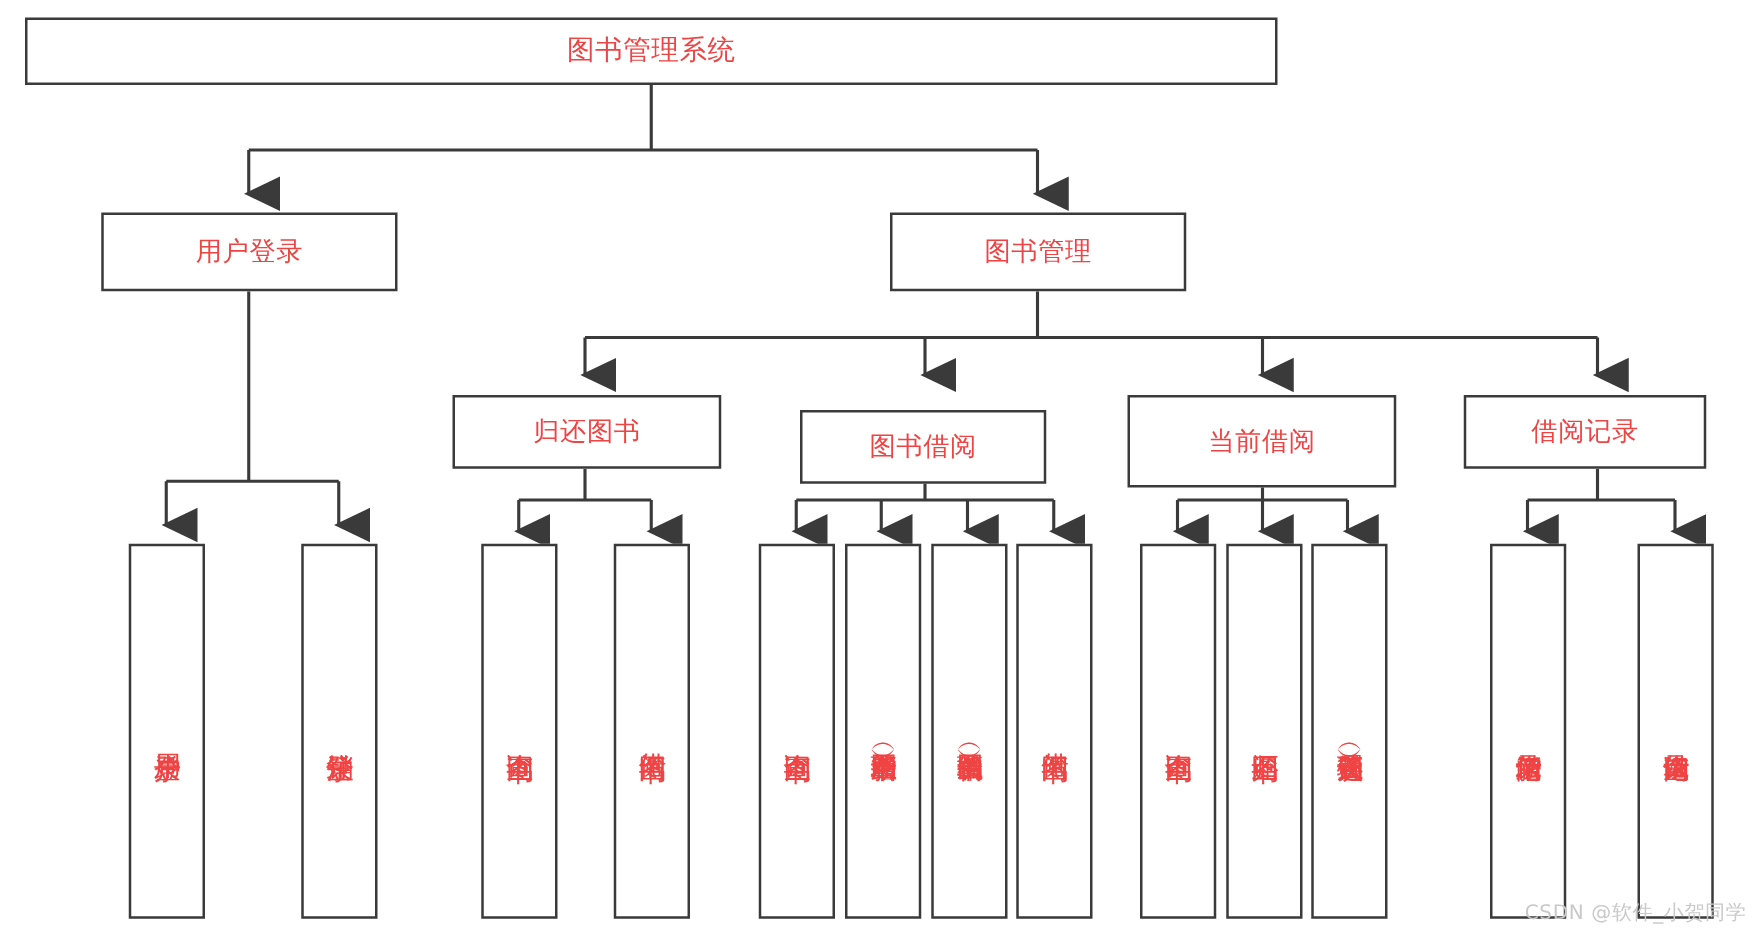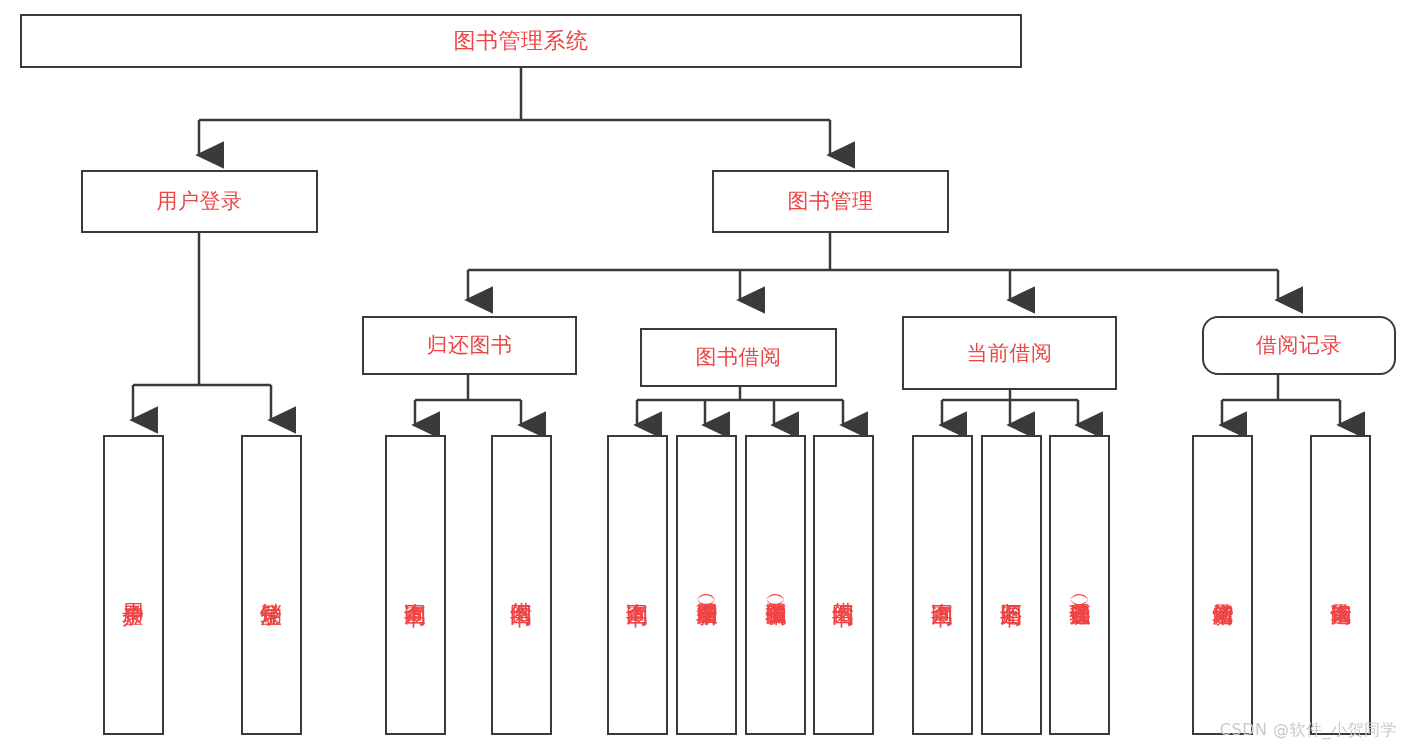--- a/index.html
+++ b/index.html
@@ -155,21 +155,21 @@
 
   <div class="node horiz" style="left:362px; top:316px; width:215px; height:59px;">
     <span class="label">归还图书</span>
   </div>
   <div class="node horiz" style="left:640px; top:316px; width:197px; height:59px;margin-top:12px;">
     <span class="label">图书借阅</span>
   </div>
   <div class="node horiz" style="left:902px; top:316px; width:215px; height:74px;">
     <span class="label">当前借阅</span>
   </div>
-  <div class="node horiz" style="left:1202px; top:316px; width:194px; height:59px;border-radius:16px;">
+  <div class="node horiz" style="left:1171px; top:316px; width:194px; height:59px;">
     <span class="label">借阅记录</span>
   </div>
 
   <div class="node vert" style="left:103px; top:435px; width:61px; height:300px;">
     <span class="label">用户登录</span>
   </div>
   <div class="node vert" style="left:241px; top:435px; width:61px; height:300px;">
     <span class="label">注销登录</span>
   </div>
 

